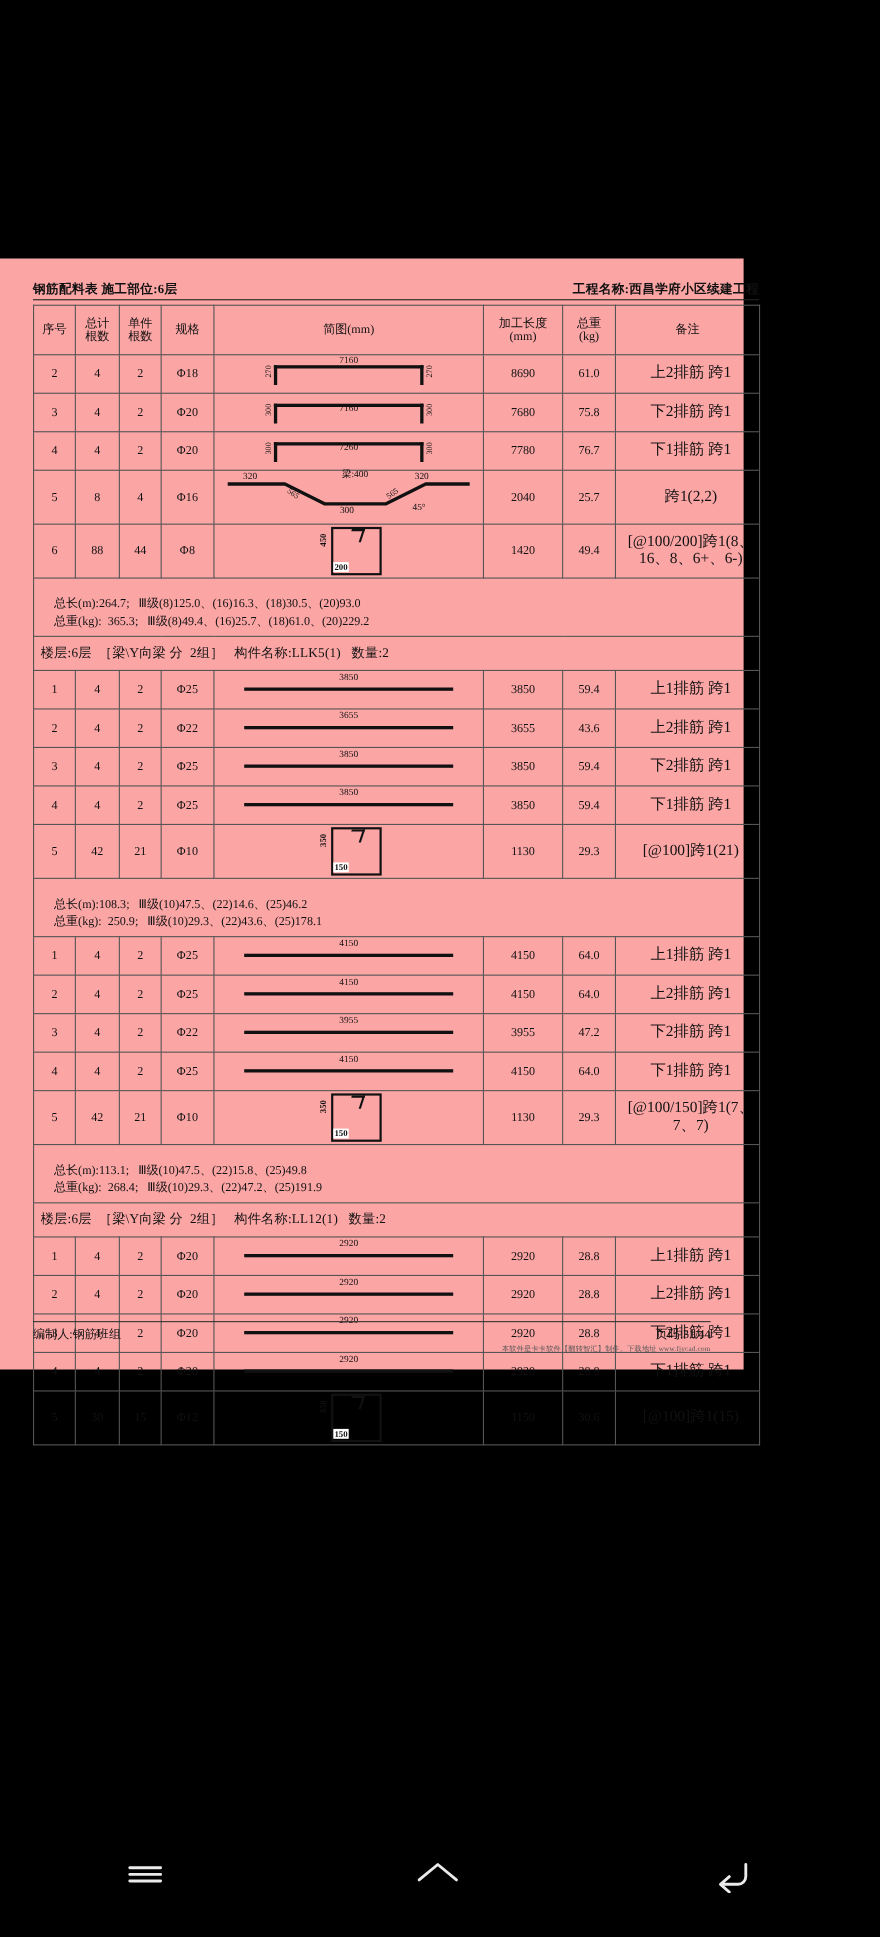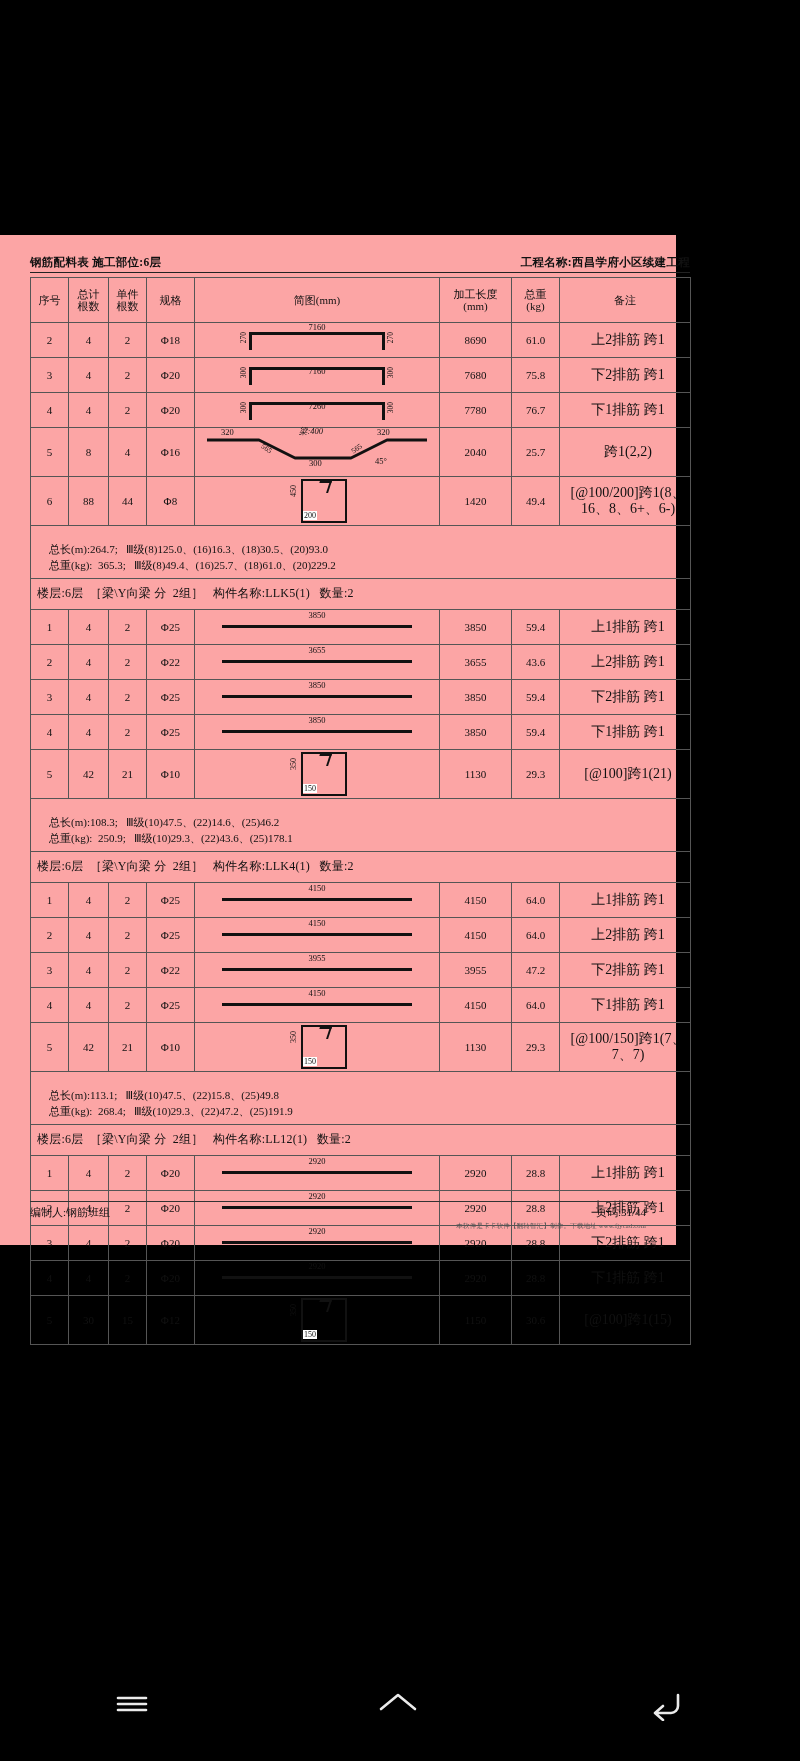--- a/index.html
+++ b/index.html
@@ -46,21 +46,21 @@
     transform:rotate(180deg);letter-spacing:0;}
   .sd .vlab.l{left:22px}.sd .vlab.r{right:22px}
   .sd.mid .lbl{top:8px;}
 
   
   .bar{position:relative;width:200px;height:22px;}
   .bar .line{position:absolute;left:5px;right:5px;bottom:4px;height:3px;background:#111;}
   .bar .blbl{position:absolute;left:0;right:0;top:0;text-align:center;font-size:8.5px;}
 
   
-  .st{position:relative;width:60px;height:44px;}
+  .st{position:relative;width:60px;height:44px;font-weight:bold;}
   .st .rect{position:absolute;left:14px;top:2px;width:42px;height:40px;border:2px solid #111;}
   .st .hook{position:absolute;right:17px;top:4px;width:10px;height:10px;
     border-top:2px solid #111;border-right:2px solid #111;transform:skewX(-18deg);}
   .st .h{position:absolute;left:16px;bottom:1px;font-size:8px;background:#fff;padding:0 1px;}
   .st .v{position:absolute;left:2px;top:8px;font-size:8px;writing-mode:vertical-rl;transform:rotate(180deg);}
 
   
   .cb{position:relative;width:236px;height:42px;}
   .cb svg{position:absolute;left:0;top:0;}
   .cb .t{position:absolute;font-size:8.5px;}
@@ -193,21 +193,21 @@
               <td>4</td>
               <td class="spec">Φ16</td>
               <td>
                 <div class="dg">
                   <div class="cb">
                     <svg width="236" height="42" viewBox="0 0 236 42">
                       <path d="M8 12 L60 12 L96 30 L152 30 L188 12 L228 12" fill="none" stroke="#111" stroke-width="3" stroke-linejoin="round"></path>
                     </svg>
                     <div class="t" style="left:22px;top:-1px">320</div>
                     <div class="t" style="left:178px;top:-1px">320</div>
-                    <div class="t" style="left:100px;top:-2px;font-style:italic">梁:400</div>
+                    <div class="t" style="left:112px;top:-2px;">梁:400</div>
                     <div class="t" style="left:110px;top:30px">300</div>
                     <div class="t" style="left:62px;top:16px;transform:rotate(35deg);font-size:7.5px">565</div>
                     <div class="t" style="left:152px;top:16px;transform:rotate(-35deg);font-size:7.5px">565</div>
                     <div class="t" style="left:176px;top:28px">45°</div>
                   </div>
                 </div>
               </td>
               <td>2040</td>
               <td>25.7</td>
               <td class="note">跨1(2,2)</td>
@@ -325,23 +325,20 @@
               </td>
               <td>1130</td>
               <td>29.3</td>
               <td class="note">[@100]跨1(21)</td>
             </tr>
             <tr class="sum">
               <td colspan="8">
                 <span class="ln">总长(m):108.3;   Ⅲ级(10)47.5、(22)14.6、(25)46.2</span>
                 <span class="ln">总重(kg):  250.9;   Ⅲ级(10)29.3、(22)43.6、(25)178.1</span>
               </td>
-            </tr>
-            <tr class="grp">
-              <td colspan="8"><span class="gp">楼层:6层  ［梁\Y向梁 分  2组］   构件名称:LLK4(1)   数量:2</span></td>
             </tr>
             <tr class="data">
               <td>1</td>
               <td>4</td>
               <td>2</td>
               <td class="spec">Φ25</td>
               <td>
                 <div class="dg">
                   <div class="bar">
                     <div class="blbl">4150</div>

